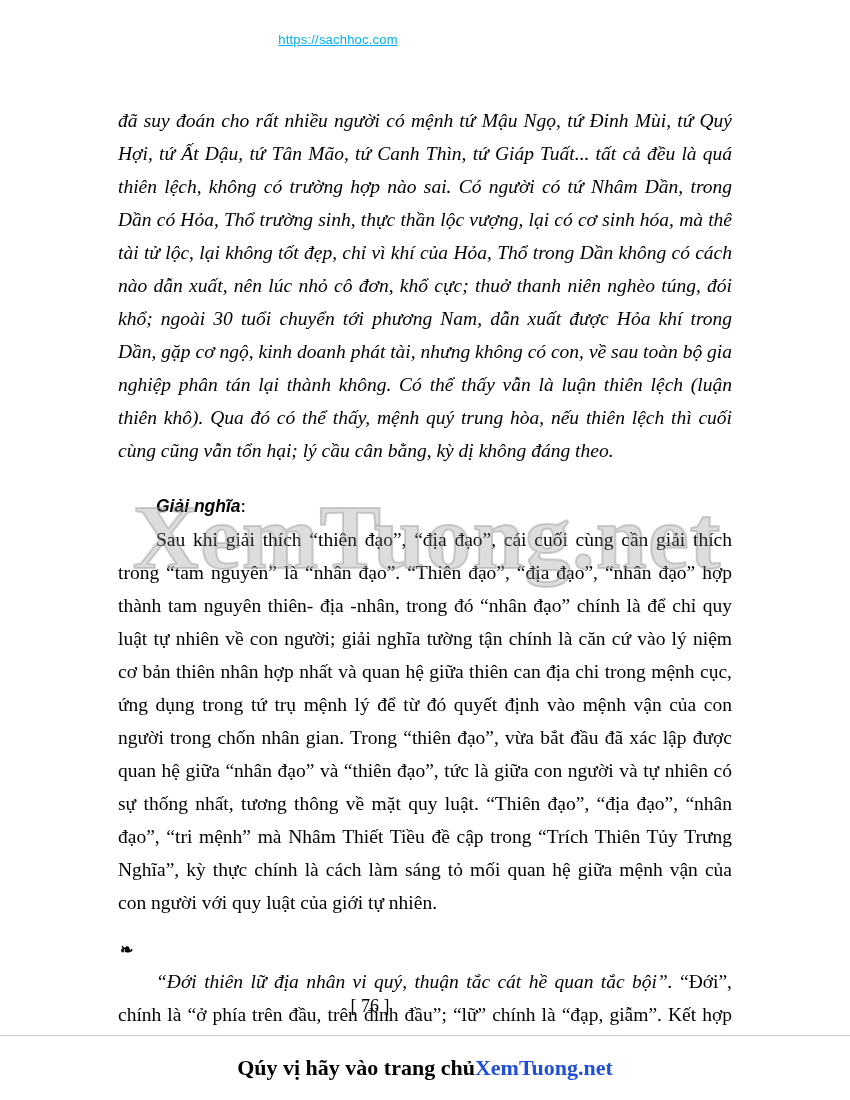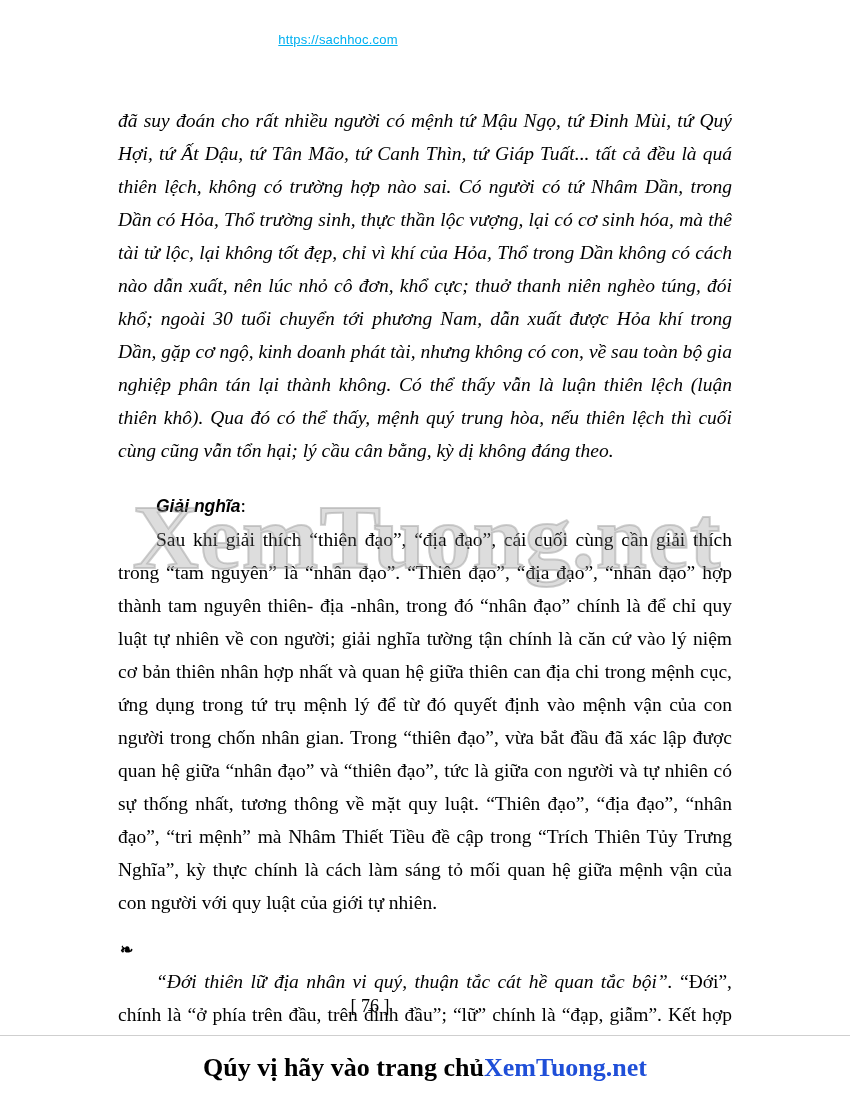--- a/index.html
+++ b/index.html
@@ -127,21 +127,21 @@
     bottom: 0;
     left: 0;
     width: 850px;
     height: 64px;
     background: #ffffff;
     border-top: 1px solid #cfcfcf;
     display: flex;
     align-items: center;
     justify-content: center;
     font-family: "Liberation Serif", serif;
-    font-size: 26px;
+    font-size: 22px;
     font-weight: bold;
     white-space: nowrap;
   }
   .footer .accent {
     color: #1f4fd8;
   }
 </style>
 </head>
 <body>
 

